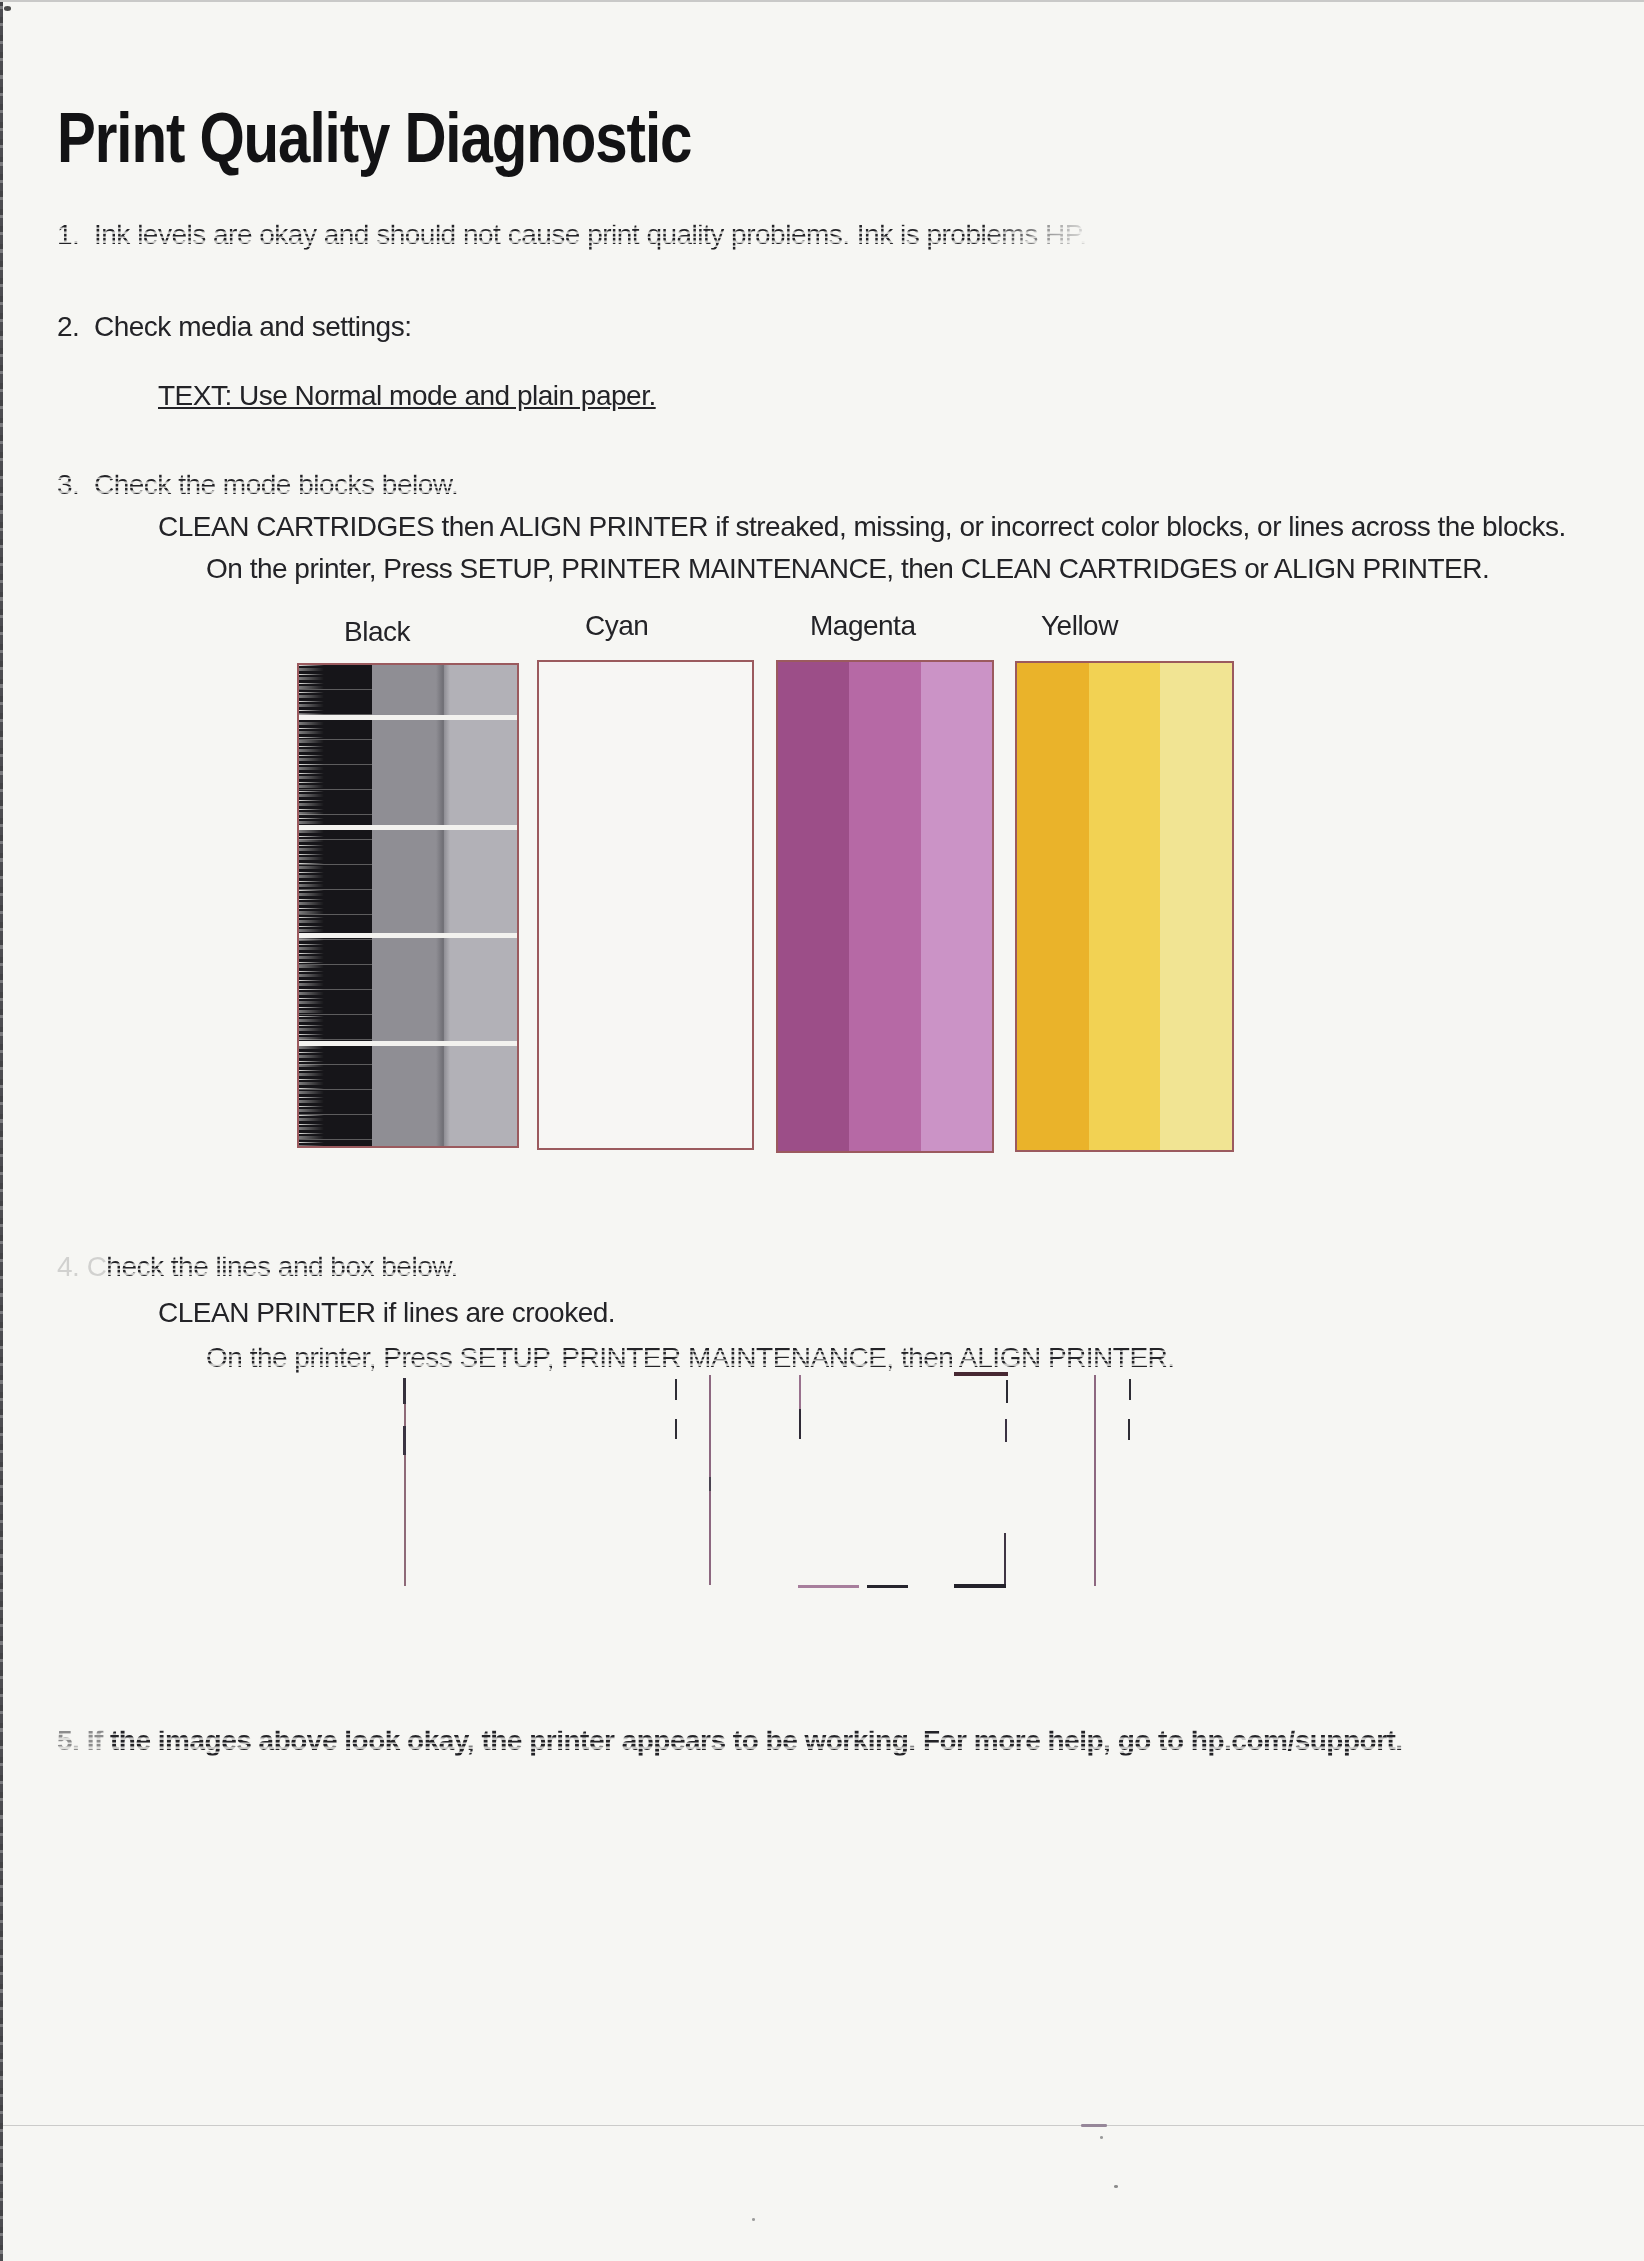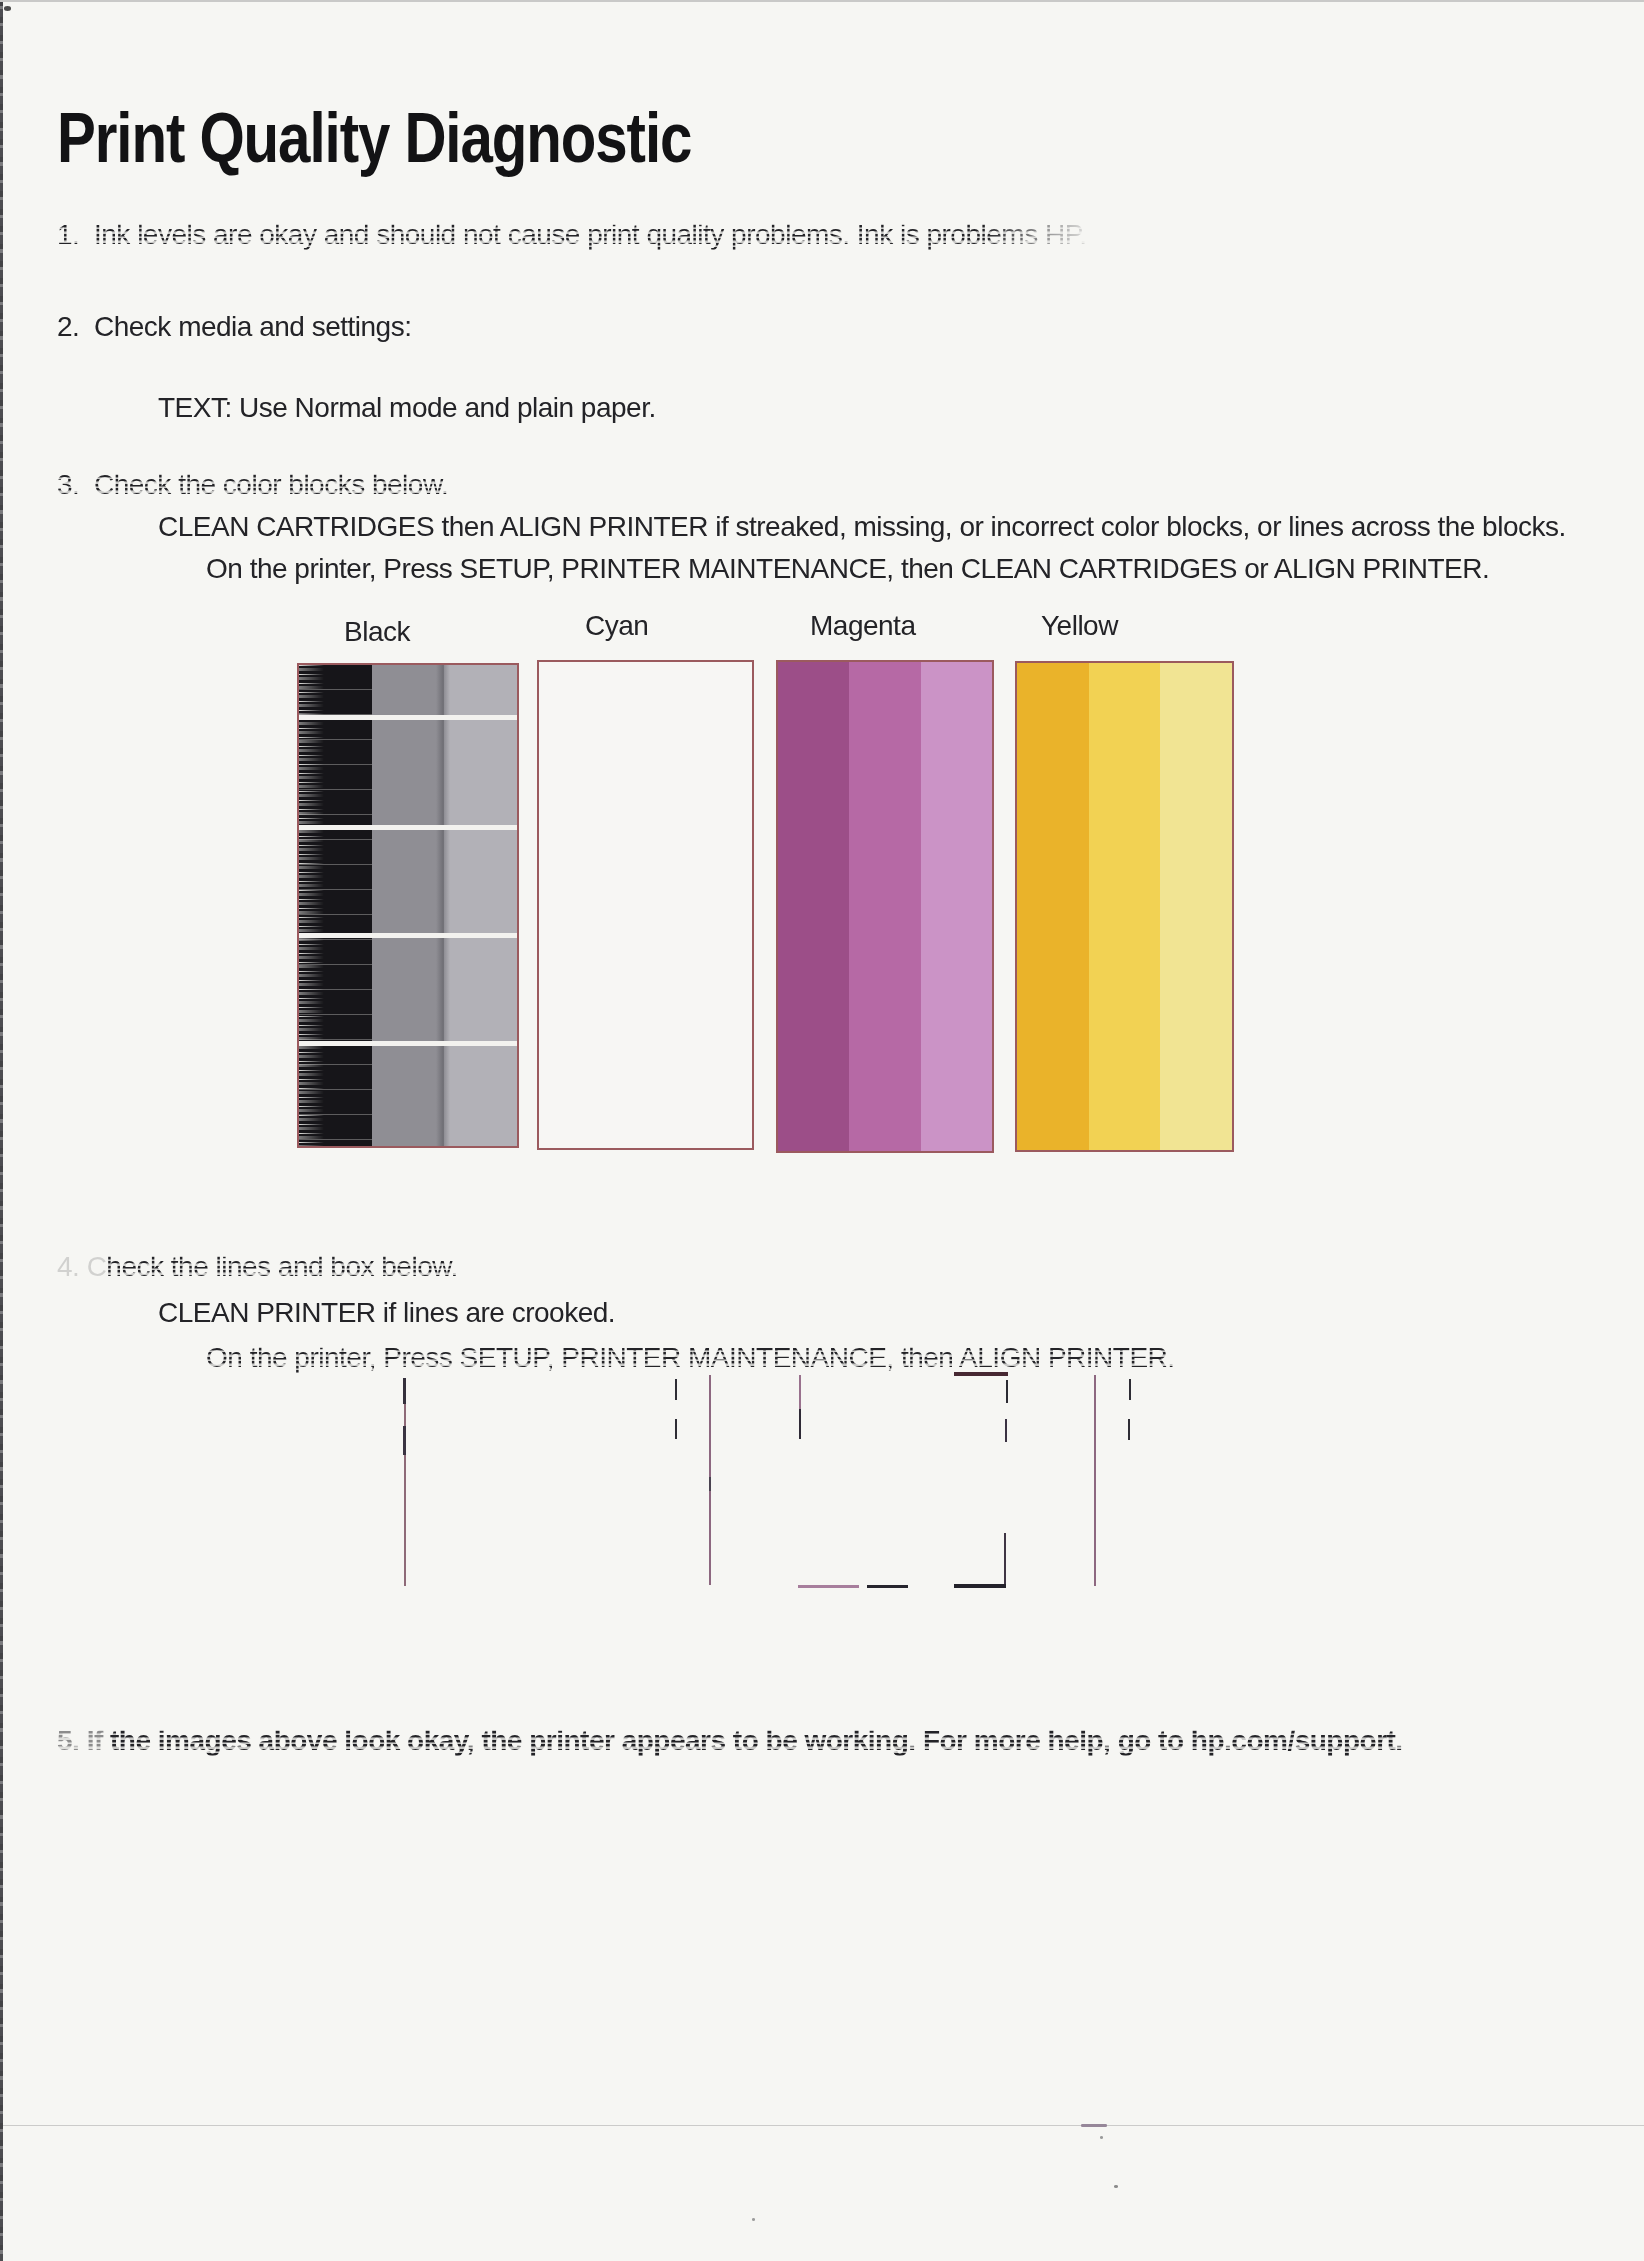--- a/index.html
+++ b/index.html
@@ -72,24 +72,24 @@
   </div>
 
   <div class="abs body-text ink-streaks" style="left:57px;top:219px;">
     <span class="num">1.</span><span>Ink levels are okay and should not cause print quality problems.</span>
     <span class="fade-tail">Ink is problems HP.</span>
   </div>
 
   <div class="abs body-text" style="left:57px;top:311px;">
     <span class="num">2.</span><span>Check media and settings:</span>
   </div>
-  <div class="abs body-text" style="left:158px;top:392px;">TEXT: Use Normal mode and plain paper.</div>
+  <div class="abs body-text" style="left:158px;top:380px;text-decoration:underline;">TEXT: Use Normal mode and plain paper.</div>
 
   <div class="abs body-text ink-streaks" style="left:57px;top:469px;">
-    <span class="num">3.</span><span>Check the color blocks below.</span>
+    <span class="num">3.</span><span>Check the mode blocks below.</span>
   </div>
   <div class="abs body-text" style="left:158px;top:511px;">CLEAN CARTRIDGES then ALIGN PRINTER if streaked, missing, or incorrect color blocks, or lines across the blocks.</div>
   <div class="abs body-text" style="left:206px;top:553px;">On the printer, Press SETUP, PRINTER MAINTENANCE, then CLEAN CARTRIDGES or ALIGN PRINTER.</div>
 
   <div class="abs body-text" style="left:344px;top:610px;margin-top:6px;">Black</div>
   <div class="abs body-text" style="left:585px;top:610px;">Cyan</div>
   <div class="abs body-text" style="left:810px;top:610px;">Magenta</div>
   <div class="abs body-text" style="left:1041px;top:610px;">Yellow</div>
 
   <div class="color-block" style="left: 297px; top: 663px; width: 222px; height: 485px; border-color: rgb(155, 90, 94);">

